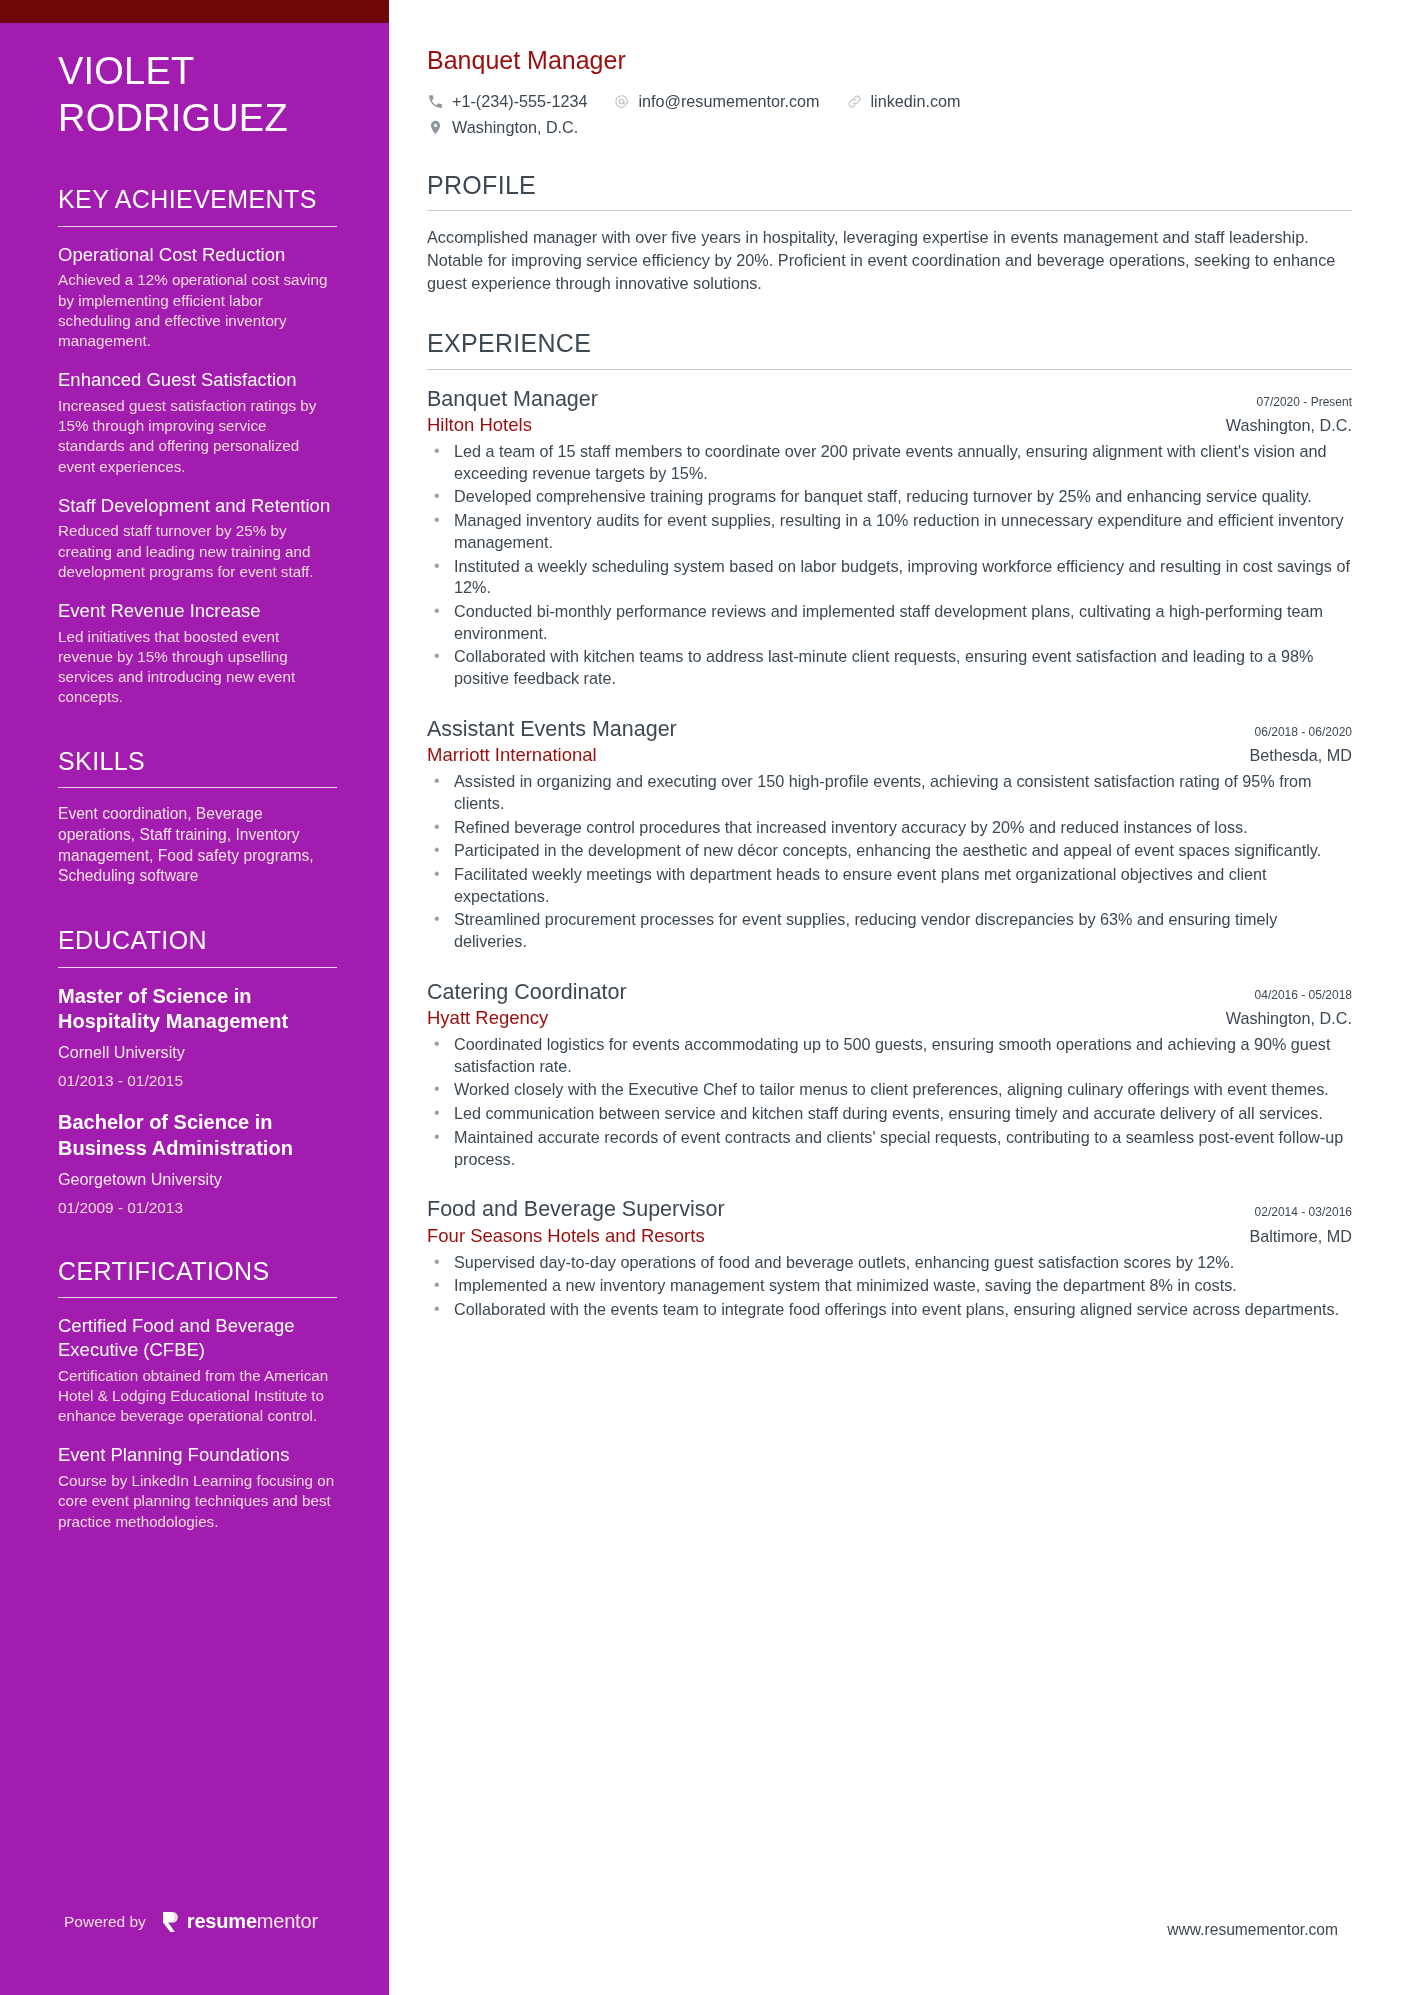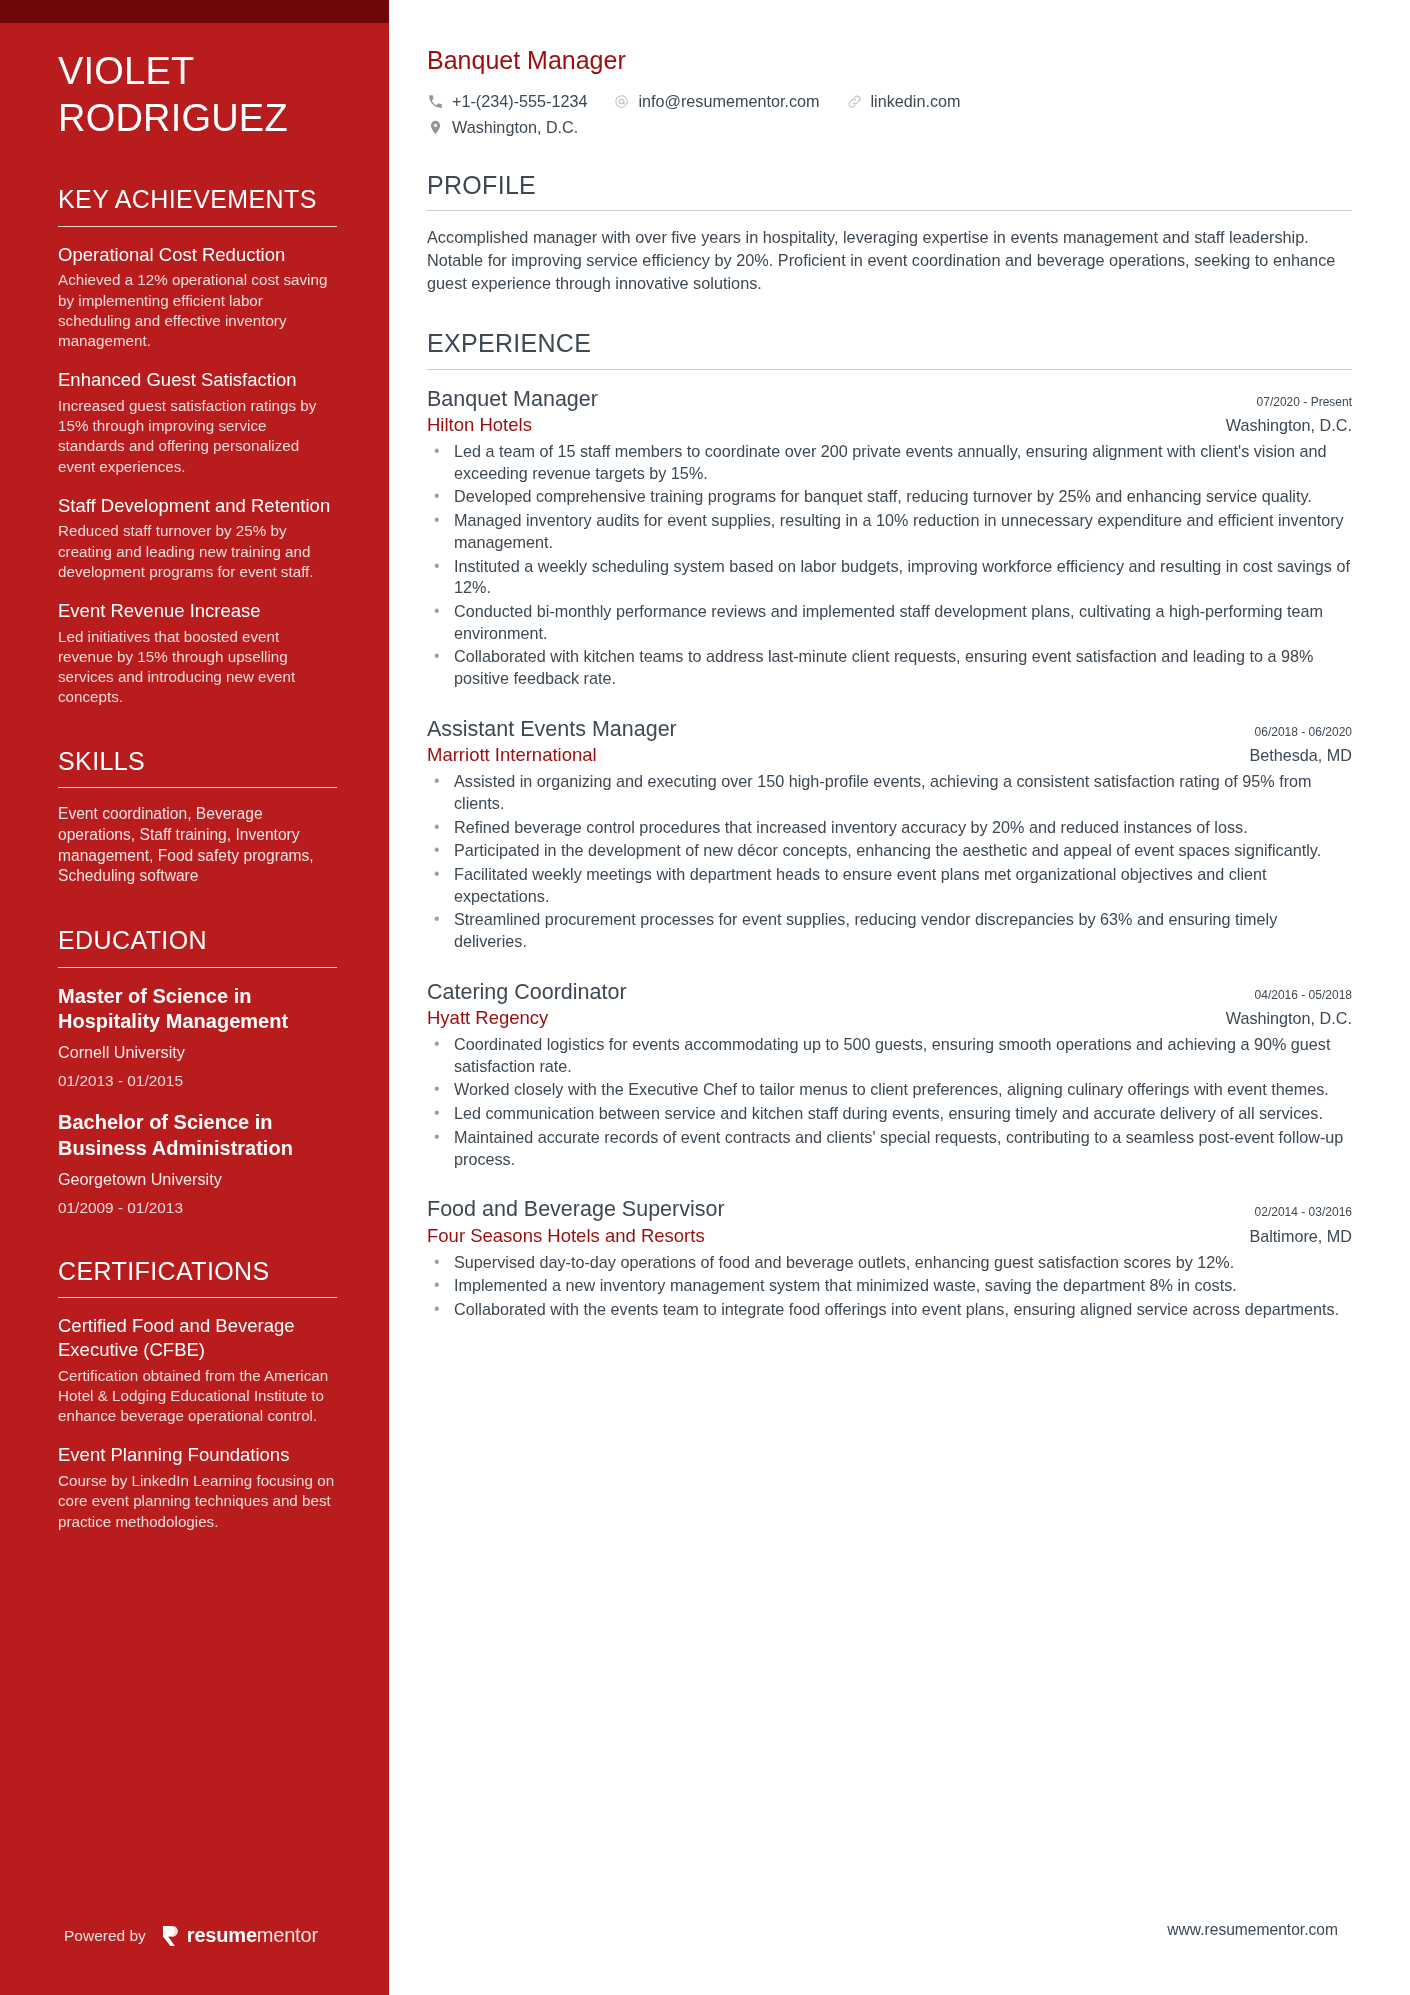--- a/index.html
+++ b/index.html
@@ -7,21 +7,21 @@
     width: 1410px; height: 1995px;
     background: #ffffff;
     font-family: "Liberation Sans", sans-serif;
     -webkit-font-smoothing: antialiased;
   }
   .page { position: relative; width: 1410px; height: 1995px; display: flex; overflow: hidden; }
 
   
   .sidebar {
     width: 389px; min-width: 389px; height: 1995px;
-    background: #b91c1c;
+    background: #a21caf;
     position: relative;
     padding: 0 52px 0 58px;
   }
   .sidebar-topband {
     position: absolute; top: 0; left: 0; width: 389px; height: 23px;
     background: #6e0707;
   }
   .name-block { padding-top: 48px; }
   .name-line {
     color: #ffffff; font-size: 38px; font-weight: 400;
@@ -47,21 +47,21 @@
   .edu-degree {
     color: #ffffff; font-size: 20px; font-weight: 700; line-height: 1.29; margin-bottom: 7px;
   }
   .edu-school { color: #f6eaea; font-size: 16.2px; line-height: 1.3; margin-bottom: 8px; }
   .edu-dates { color: #f0dada; font-size: 15.4px; line-height: 1.3; }
   .cert-item { margin-bottom: 17px; }
   .cert-title { color: #ffffff; font-size: 18.5px; line-height: 1.28; margin-bottom: 4px; }
   .cert-desc { color: #f0dada; font-size: 15.2px; line-height: 1.33; }
 
   .powered {
-    position: absolute; left: 64px; bottom: 48px;
+    position: absolute; left: 64px; bottom: 62px;
     display: flex; align-items: center; gap: 16px;
   }
   .powered-label { color: #f2dede; font-size: 15.5px; }
   .logo { display: flex; align-items: center; gap: 6px; }
   .logo-mark { width: 19px; height: 22px; display: block; }
   .logo-text { font-size: 20px; letter-spacing: -0.2px; color: #ffffff; }
   .logo-text b { font-weight: 700; }
   .logo-text span { font-weight: 400; color: #f3e6e6; }
 
   

